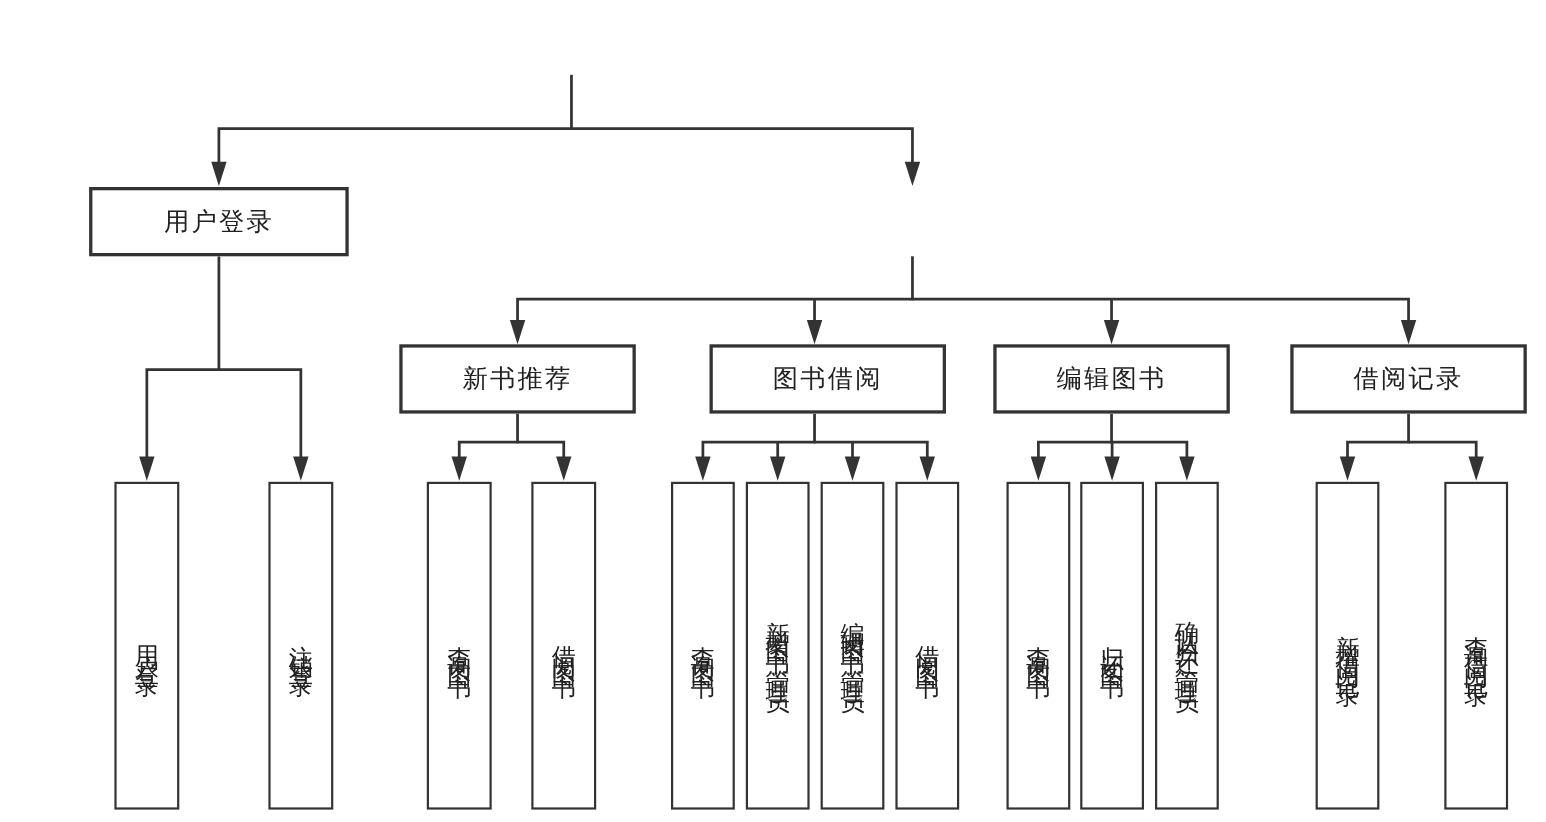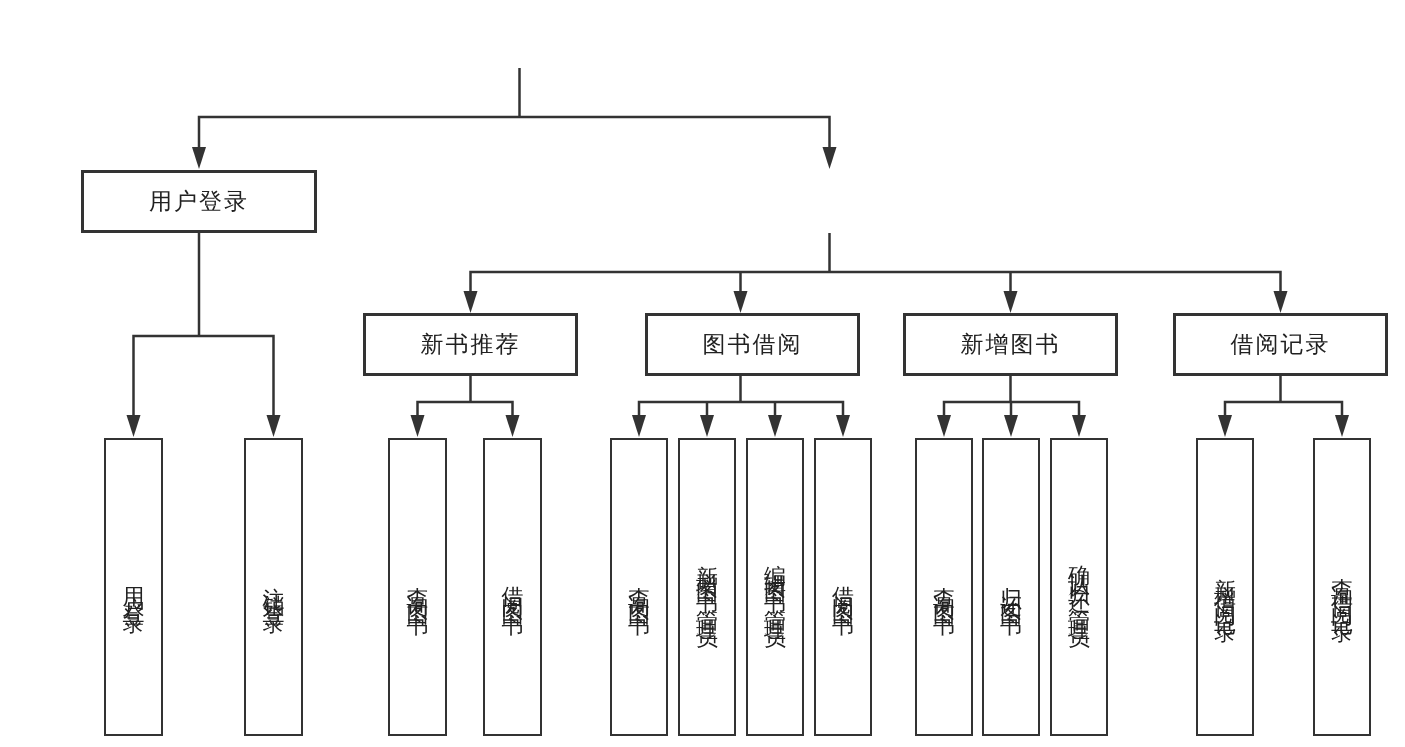--- a/index.html
+++ b/index.html
@@ -152,21 +152,21 @@
     <path d="M1225 418 L1225 402 L1342 402 L1342 418"></path>
     <polygon points="1218,415 1232,415 1225,437"></polygon>
     <polygon points="1335,415 1349,415 1342,437"></polygon>
   </svg>
 
 
   <div class="node n-login">用户登录</div>
 
   <div class="node n-rec">新书推荐</div>
   <div class="node n-bor">图书借阅</div>
-  <div class="node n-cur">新增图书</div>
+  <div class="node n-cur">编辑图书</div>
   <div class="node n-log">借阅记录</div>
 
   <div class="leaf lf lf-a">
     <span>用户登录</span>
   </div>
   <div class="leaf lf lf-b">
     <span>注销登录</span>
   </div>
 
   <div class="leaf lf lf-c">

